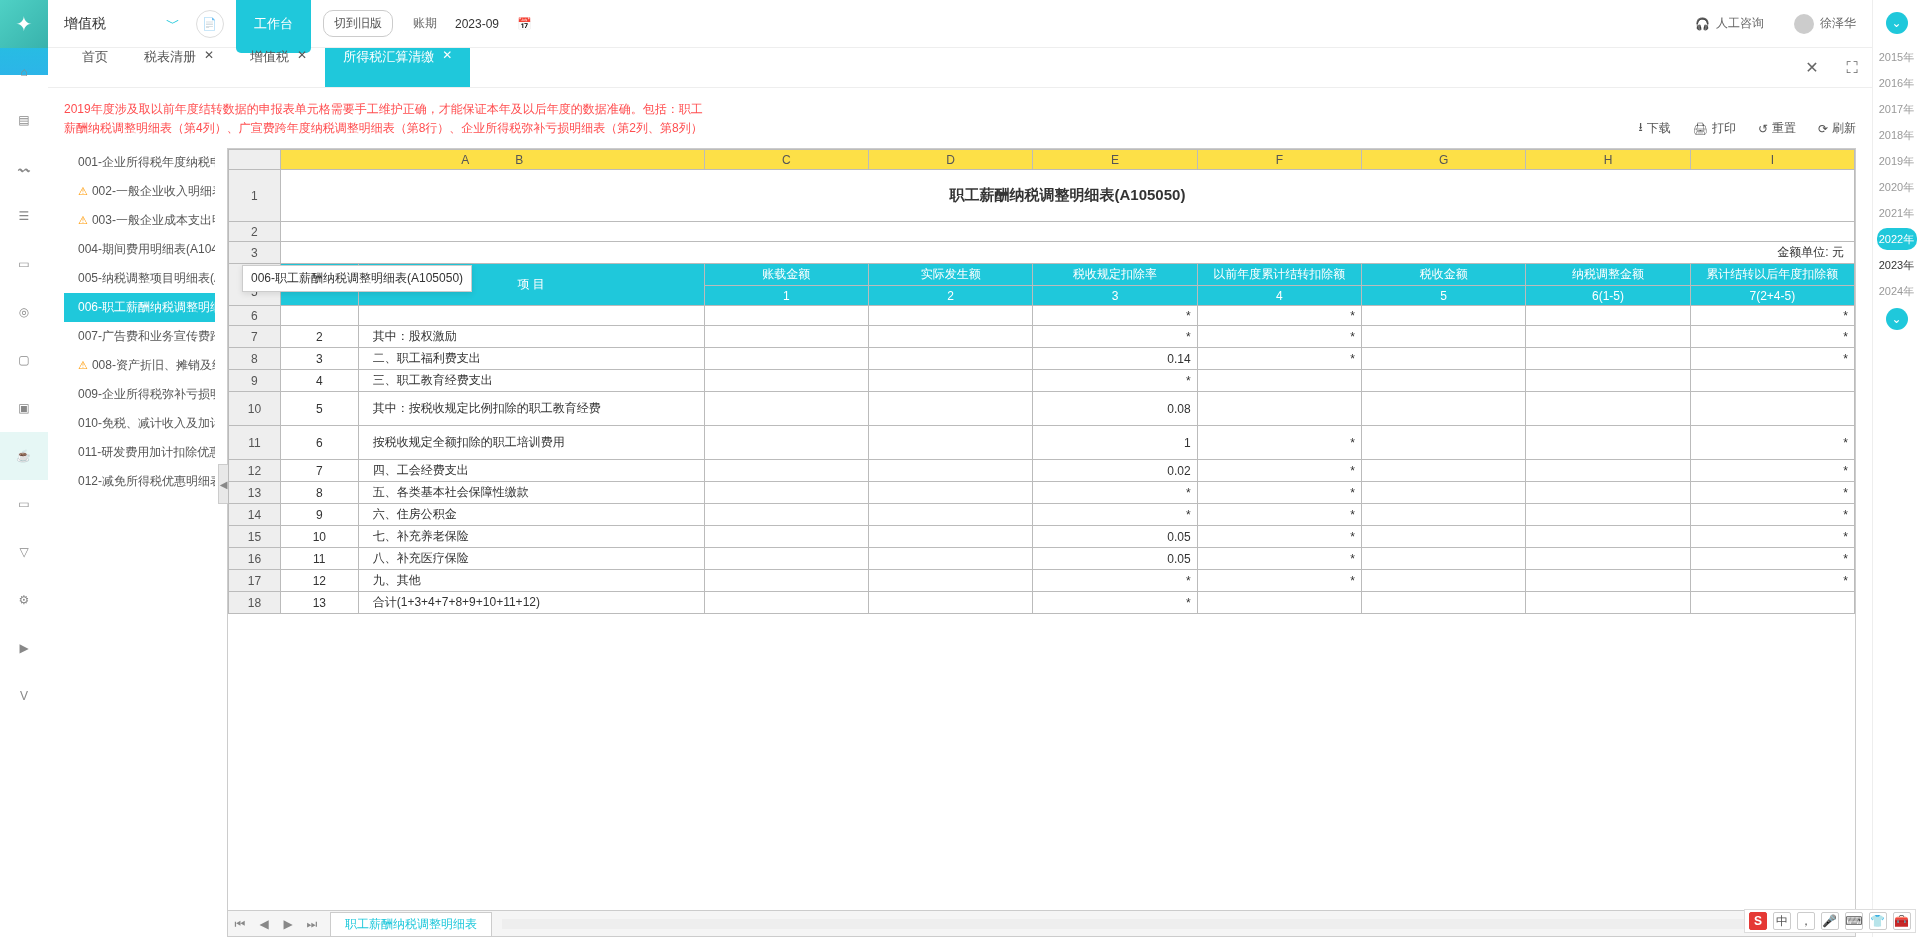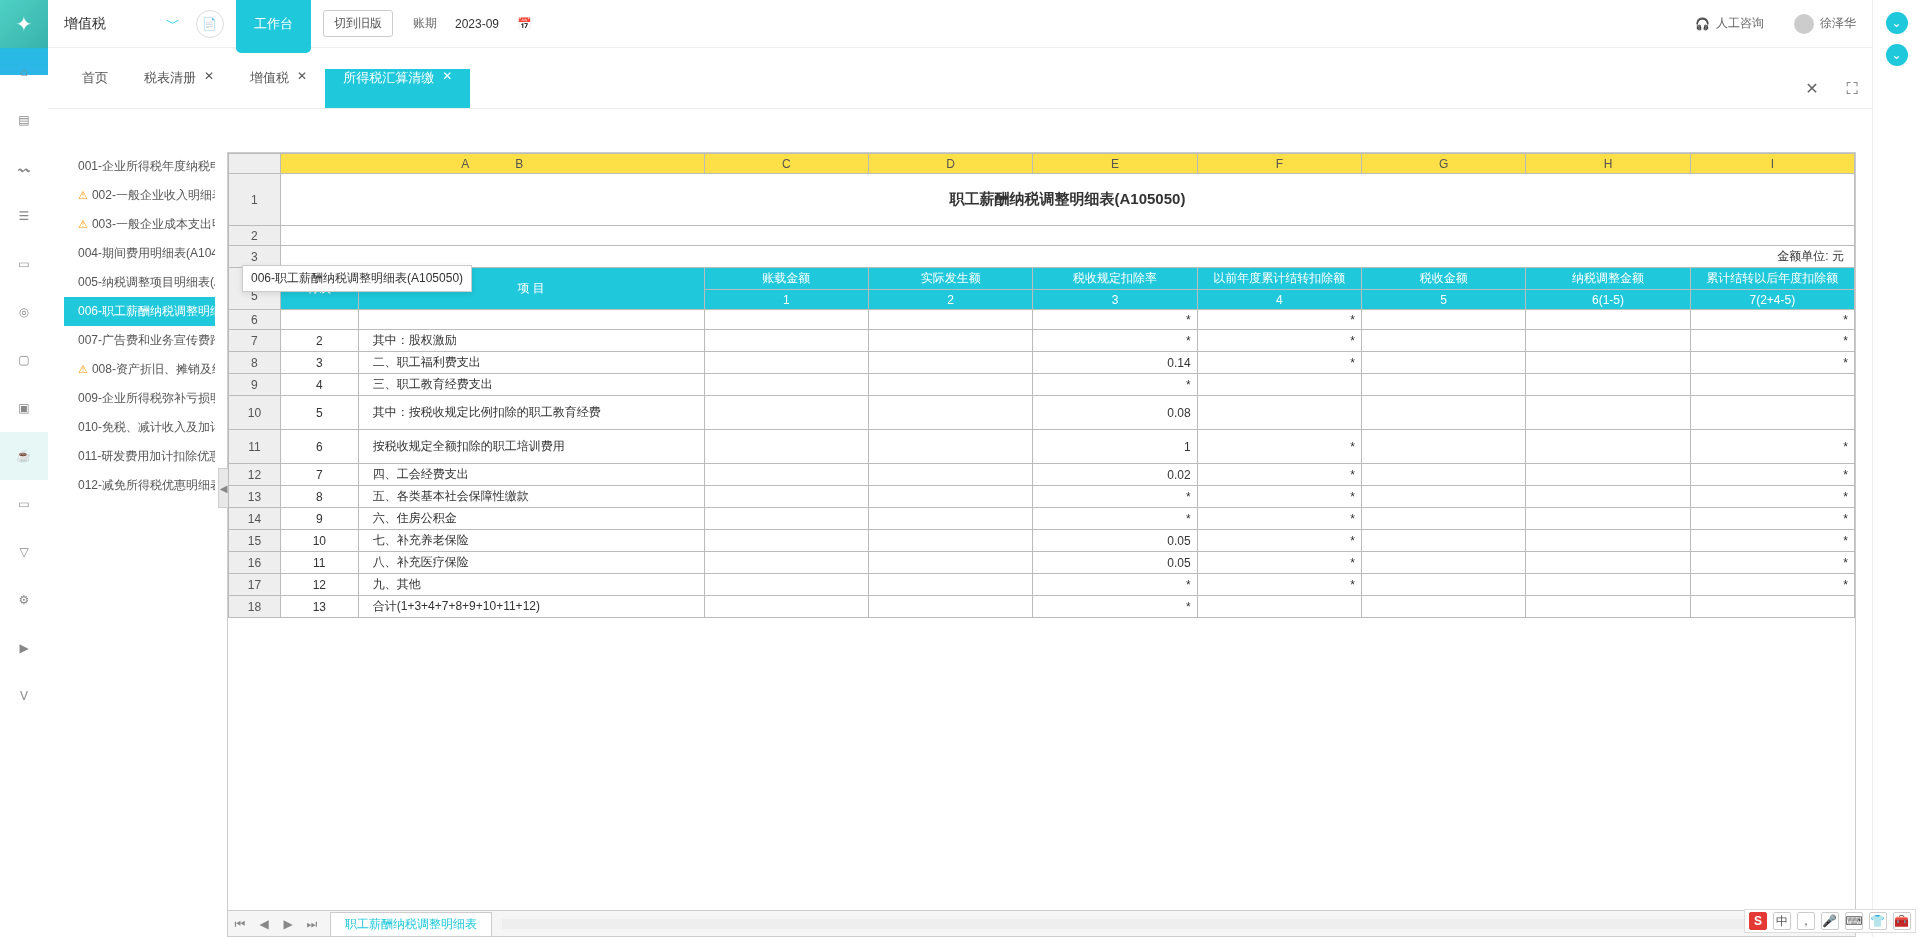--- a/index.html
+++ b/index.html
@@ -2,27 +2,27 @@
 <html><head>
 <meta charset="utf-8">
 <style>
 * { margin: 0; padding: 0; box-sizing: border-box; }
 body { font-family: "Microsoft YaHei", Arial, sans-serif; font-size: 12px; color: #333; background: #fff; overflow: hidden; }
 .app { display: flex; height: 937px; width: 1920px; }
 .left-rail { width: 48px; background: linear-gradient(180deg, #1fc8db 0%, #2cb5e8 8%, #fff 8%); display: flex; flex-direction: column; align-items: center; padding-top: 0; }
 .left-rail .logo { width: 48px; height: 48px; background: linear-gradient(135deg, #4fd1c5, #38b2ac); display: flex; align-items: center; justify-content: center; color: #fff; font-size: 20px; }
 .left-rail .rail-icon { width: 48px; height: 48px; display: flex; align-items: center; justify-content: center; color: #888; cursor: pointer; }
 .left-rail .rail-icon.active { background: #e6f7f5; color: #1fc8db; }
-.main { flex: 1; display: flex; flex-direction: column; position: relative; gap: 21px; }
+.main { flex: 1; display: flex; flex-direction: column; position: relative; }
 .topbar { height: 48px; border-bottom: 1px solid #eee; display: flex; align-items: center; padding: 0 16px; gap: 12px; }
 .topbar .tax-type { font-size: 14px; color: #333; min-width: 120px; display: flex; align-items: center; gap: 60px; }
 .chevron-down { color: #1fc8db; font-size: 14px; }
 .topbar .icon-btn { width: 28px; height: 28px; border-radius: 50%; border: 1px solid #ddd; display: flex; align-items: center; justify-content: center; color: #999; cursor: pointer; }
 .topbar .primary-btn { background: #1fc8db; color: #fff; padding: 20px 18px; border-radius: 5px; cursor: pointer; border: none; font-size: 13px; }
-.topbar .ghost-btn { border: 1px solid #ccc; padding: 4px 10px; border-radius: 3px; cursor: pointer; background: #fff; color: #555; font-size: 12px; }
+.topbar .ghost-btn { border: 1px solid #ccc; padding: 4px 10px; border-radius: 10px; cursor: pointer; background: #fff; color: #555; font-size: 12px; }
 .topbar .period-label { color: #666; margin-left: 8px; }
 .topbar .period-value { color: #333; margin-left: 6px; }
 .topbar .cal-icon { color: #1fc8db; margin-left: 6px; cursor: pointer; }
 .topbar .spacer { flex: 1; }
 .topbar .support { display: flex; align-items: center; gap: 6px; color: #666; cursor: pointer; }
 .topbar .user { display: flex; align-items: center; gap: 6px; color: #666; margin-left: 18px; }
 .avatar { width: 20px; height: 20px; border-radius: 50%; background: #ccc; display: inline-block; }
 .tabs { height: 40px; display: flex; align-items: stretch; border-bottom: 1px solid #eee; padding-left: 16px; }
 .tabs .tab { display: flex; align-items: flex-start; padding: 0 18px; color: #555; cursor: pointer; gap: 8px; font-size: 13px; }
 .tabs .tab.active { background: #1fc8db; color: #fff; }
@@ -125,20 +125,21 @@
         <div class="tab active">
           <span>所得税汇算清缴</span>
           <span class="close">✕</span>
         </div>
         <div class="tabs-spacer"></div>
         <div class="tab-close-all">✕</div>
         <div class="tab-close-all">⛶</div>
       </div>
 
     <div class="content">
+      <div class="warning">2019年度涉及取以前年度结转数据的申报表单元格需要手工维护正确，才能保证本年及以后年度的数据准确。包括：职工薪酬纳税调整明细表（第4列）、广宣费跨年度纳税调整明细表（第8行）、企业所得税弥补亏损明细表（第2列、第8列）</div>
       <div class="toolbar">
         <div class="tbtn">
             <span>⭳</span>
             <span>下载</span>
           </div>
         <div class="tbtn">
             <span>🖨</span>
             <span>打印</span>
           </div>
         <div class="tbtn">
@@ -424,20 +425,32 @@
             <div class="stab">职工薪酬纳税调整明细表</div>
             <div class="scroll-track"></div>
           </div>
         </div>
       </div>
     </div>
   </div>
 
   <div class="year-rail">
     <div class="circ">⌄</div>
+    <div style="display:flex;flex-direction:column;gap:4px;margin-top:6px">
+        <div class="yr-btn">2015年</div>
+        <div class="yr-btn">2016年</div>
+        <div class="yr-btn">2017年</div>
+        <div class="yr-btn">2018年</div>
+        <div class="yr-btn">2019年</div>
+        <div class="yr-btn">2020年</div>
+        <div class="yr-btn">2021年</div>
+        <div class="yr-btn active">2022年</div>
+        <div class="yr-btn dark">2023年</div>
+        <div class="yr-btn">2024年</div>
+      </div>
     <div class="circ">⌄</div>
   </div>
 </div>
 
 <div class="tooltip">006-职工薪酬纳税调整明细表(A105050)</div>
 
 <div class="ime-bar">
   <div class="ime-ic red">S</div>
   <div class="ime-ic">中</div>
   <div class="ime-ic">，</div>

